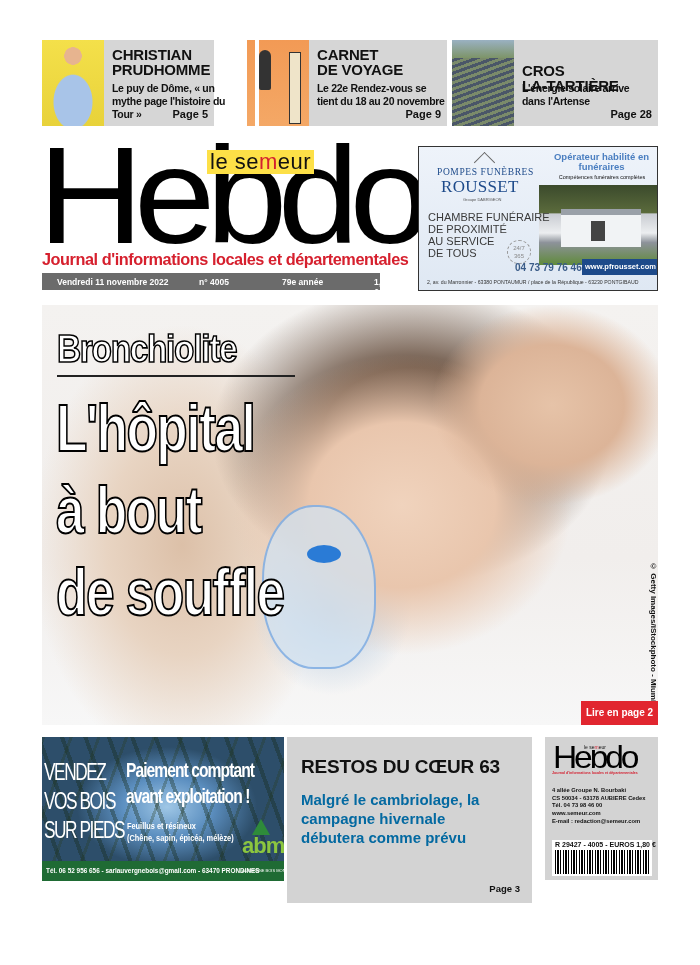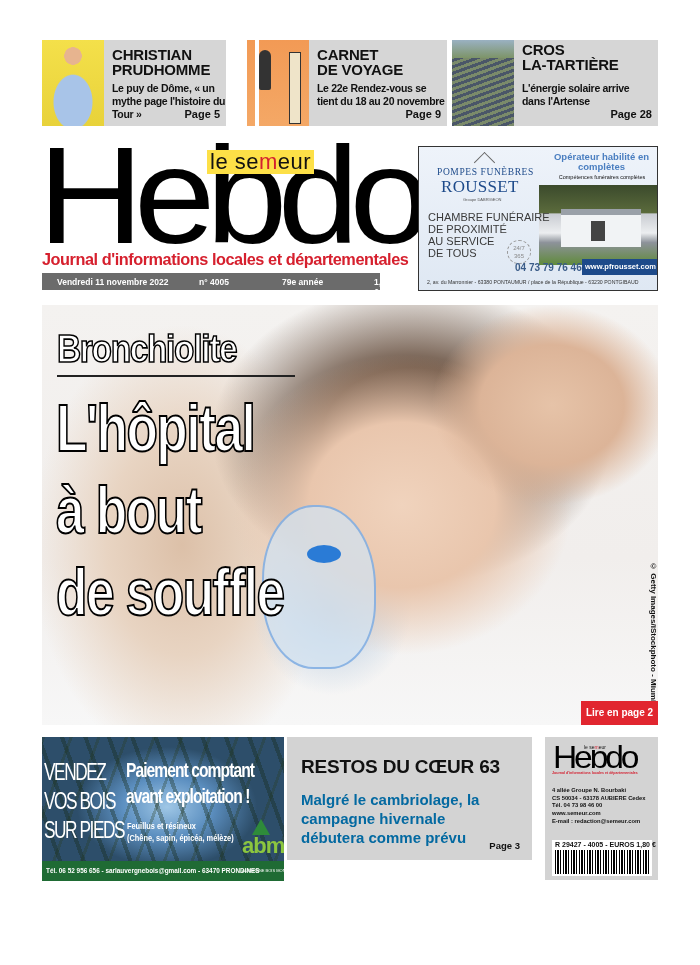--- a/index.html
+++ b/index.html
@@ -63,78 +63,78 @@
      repeating-linear-gradient(110deg,rgba(40,60,30,0.3) 0 3px,rgba(0,0,0,0) 3px 26px);}
   .ad2 .vendez{position:absolute;left:2px;top:20px;font-size:24px;line-height:29px;color:#fff;letter-spacing:-2px;transform:scaleX(0.72);transform-origin:left top;white-space:pre;}
   .ad2 .paiement{position:absolute;left:84px;top:20px;font-weight:bold;font-size:20px;line-height:26px;color:#fff;letter-spacing:-1.2px;transform:scaleX(0.78);transform-origin:left top;white-space:pre;}
   .ad2 .feuillus{position:absolute;left:85px;top:83px;font-weight:bold;font-size:9px;line-height:12px;color:#fff;transform:scaleX(0.82);transform-origin:left top;white-space:pre;}
   .ad2 .abm{position:absolute;left:200px;top:96px;font-weight:bold;font-size:22px;color:#8cc63f;letter-spacing:-1px;}
   .ad2 .tri{position:absolute;left:210px;top:82px;width:0;height:0;border-left:9px solid transparent;border-right:9px solid transparent;border-bottom:16px solid #2e8b3a;}
   .ad2 .foot{position:absolute;left:0;top:124px;width:242px;height:20px;background:#1f6b34;}
   .ad2 .foot span{position:absolute;left:4px;top:5px;font-size:8px;color:#fff;transform:scaleX(0.8);transform-origin:left top;white-space:nowrap;font-weight:bold;}
   .ad2 .foot i{position:absolute;left:200px;top:7px;font-style:normal;font-size:4px;color:#fff;white-space:nowrap;}
 
-  .restos{position:absolute;left:287px;top:737px;width:245px;height:123px;background:#d3d3d3;}
+  .restos{position:absolute;left:287px;top:737px;width:245px;height:166px;background:#d3d3d3;}
   .restos .ttl{position:absolute;left:14px;top:19px;font-weight:bold;font-size:19px;color:#111;letter-spacing:-0.2px;}
   .restos .sub{position:absolute;left:14px;top:53px;font-weight:bold;font-size:15px;line-height:19px;color:#0369a1;}
   .restos .pg{position:absolute;right:12px;bottom:9px;font-weight:bold;font-size:9.5px;color:#111;}
 
   .box{position:absolute;left:545px;top:737px;width:113px;height:143px;background:#d3d3d3;}
   .box .mini{position:absolute;left:8px;top:2px;font-size:32px;line-height:36px;color:#000;letter-spacing:-3px;transform:scaleX(1.05);transform-origin:left top;}
   .box .ms{position:absolute;left:38px;top:7px;font-size:5px;color:#111;background:#d3d3d3;padding:0 1px;}
   .box .ms b{color:#d42030;font-weight:normal;}
   .box .mt{position:absolute;left:7px;top:34px;font-size:3.6px;color:#d42030;white-space:nowrap;font-weight:bold;}
   .box .info{position:absolute;left:7px;top:50px;font-size:5.8px;line-height:7.7px;color:#111;font-weight:bold;white-space:pre;}
   .box .bc{position:absolute;left:7px;top:103px;width:100px;height:36px;background:#fff;}
   .box .bc .lbl{position:absolute;left:3px;top:1px;font-size:7px;font-weight:bold;color:#111;white-space:nowrap;}
   .box .bc .bars{position:absolute;left:3px;top:10px;width:94px;height:24px;background:repeating-linear-gradient(90deg,#000 0 1px,#fff 1px 2px,#000 2px 4px,#fff 4px 5px,#000 5px 6px,#fff 6px 8px);}
 </style>
 </head>
 <body>
 
-<div class="teaser" style="left:42px;width:172px;padding-left:12px;">
+<div class="teaser" style="left:42px;width:172px;">
   <div class="thumb" style="width:62px;background:radial-gradient(circle 9px at 31px 16px,#e7b48f 0 95%,transparent 100%),radial-gradient(ellipse 20px 28px at 31px 62px,#a8c4e8 0 95%,transparent 100%),linear-gradient(180deg,#f4e04a,#e8d23a);"></div>
   <div class="ttl" style="left:70px;top:7px;"><span>CHRISTIAN</span><br><span>PRUDHOMME</span></div>
   <div class="sub" style="left:70px;top:42px;width:128px;">Le puy de Dôme, « un mythe page l'histoire du Tour »</div>
   <div class="pg">Page 5</div>
 </div>
 <div class="teaser" style="left:247px;width:200px;">
   <div class="thumb" style="width:62px;background:linear-gradient(90deg,transparent 8px,#fff 8px,#fff 12px,transparent 12px),linear-gradient(180deg,#f29a55,#f4a866);">
     <div class="abs" style="left:12px;top:10px;width:12px;height:40px;background:#333;border-radius:6px 6px 2px 2px;"></div>
     <div class="abs" style="left:42px;top:12px;width:10px;height:70px;background:#efe4c9;border:1px solid #333;"></div>
   </div>
   <div class="ttl" style="left:70px;top:7px;"><span>CARNET</span><br><span>DE VOYAGE</span></div>
   <div class="sub" style="left:70px;top:42px;width:128px;">Le 22e Rendez-vous se tient du 18 au 20 novembre</div>
   <div class="pg">Page 9</div>
 </div>
 <div class="teaser" style="left:452px;width:206px;">
   <div class="thumb" style="width:62px;background:repeating-linear-gradient(160deg,#4a5668 0 3px,#7a8a6a 3px 6px),#6b8456;">
     <div class="abs" style="left:0;top:0;width:62px;height:18px;background:linear-gradient(180deg,#9ab1c2,#7d9468);"></div>
   </div>
-  <div class="ttl" style="left:70px;top:2px;"><span>CROS</span><br><span>LA-TARTIÈRE</span></div>
+  <div class="ttl" style="left:70px;top:23px;"><span>CROS</span><br><span>LA-TARTIÈRE</span></div>
   <div class="sub" style="left:70px;top:42px;width:128px;">L'énergie solaire arrive dans l'Artense</div>
   <div class="pg">Page 28</div>
 </div>
 
 <div class="hebdo">Hebdo</div>
 <div class="semeur"><span>le se</span><span class="red">m</span><span>eur</span></div>
 <div class="tagline">Journal d'informations locales et départementales</div>
 <div class="datebar">
   <span style="left:15px;">Vendredi 11 novembre 2022</span>
   <span style="left:157px;">n° 4005</span>
   <span style="left:240px;">79e année</span>
   <span style="left:332px;">1,09 €</span>
 </div>
 
 <div class="ad1">
   <div class="roof"></div>
   <div class="pf1">POMPES FUNÈBRES</div>
   <div class="pf2">ROUSSET</div>
   <div class="pf3">Groupe DABRIGEON</div>
-  <div class="op">Opérateur habilité en complètes</div>
+  <div class="op">Opérateur habilité en funéraires</div>
   <div class="comp">Compétences funéraires complètes</div>
   <div class="photo"></div>
   <div class="house"></div>
   <div class="door"></div>
   <div class="chambre" style="white-space:pre;">CHAMBRE FUNÉRAIRE
 DE PROXIMITÉ
 AU SERVICE
 DE TOUS</div>
   <div class="clock">24/7 365</div>
   <div class="tel">04 73 79 76 46</div>

